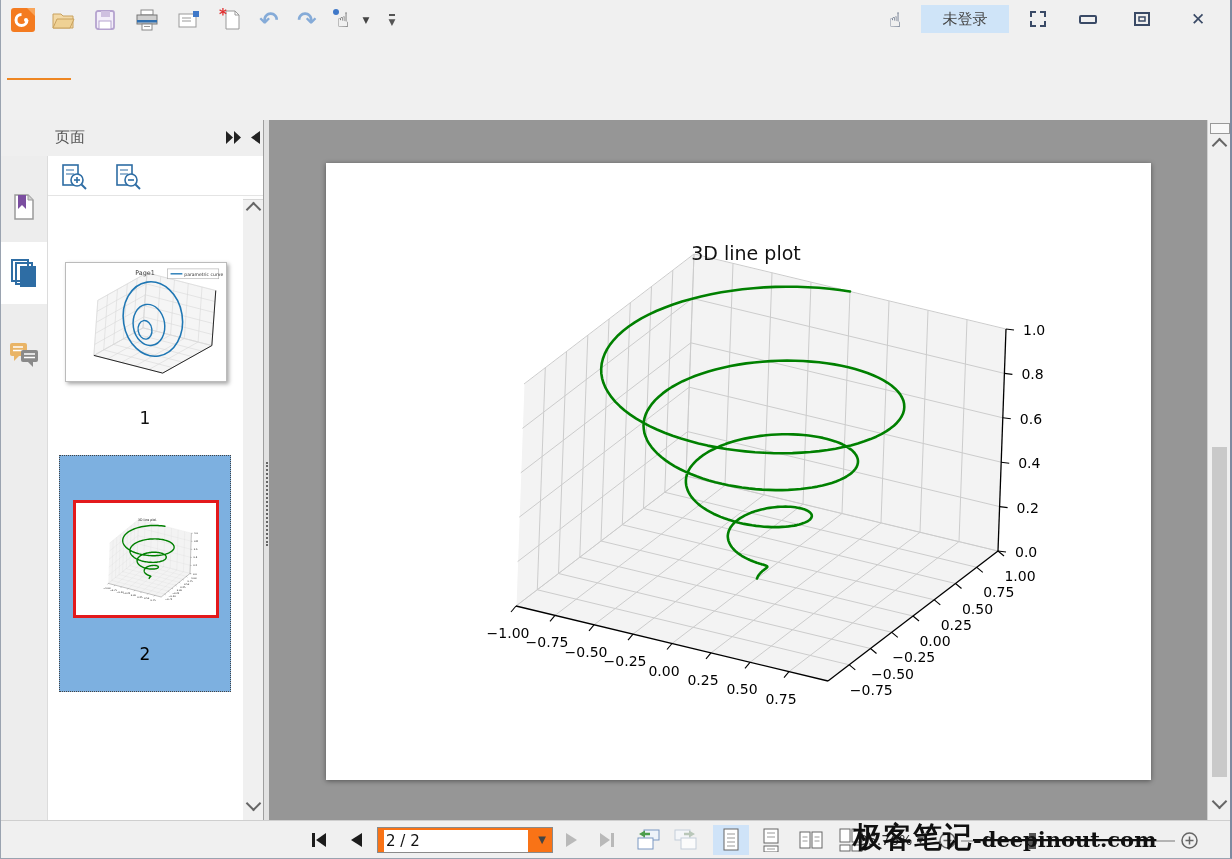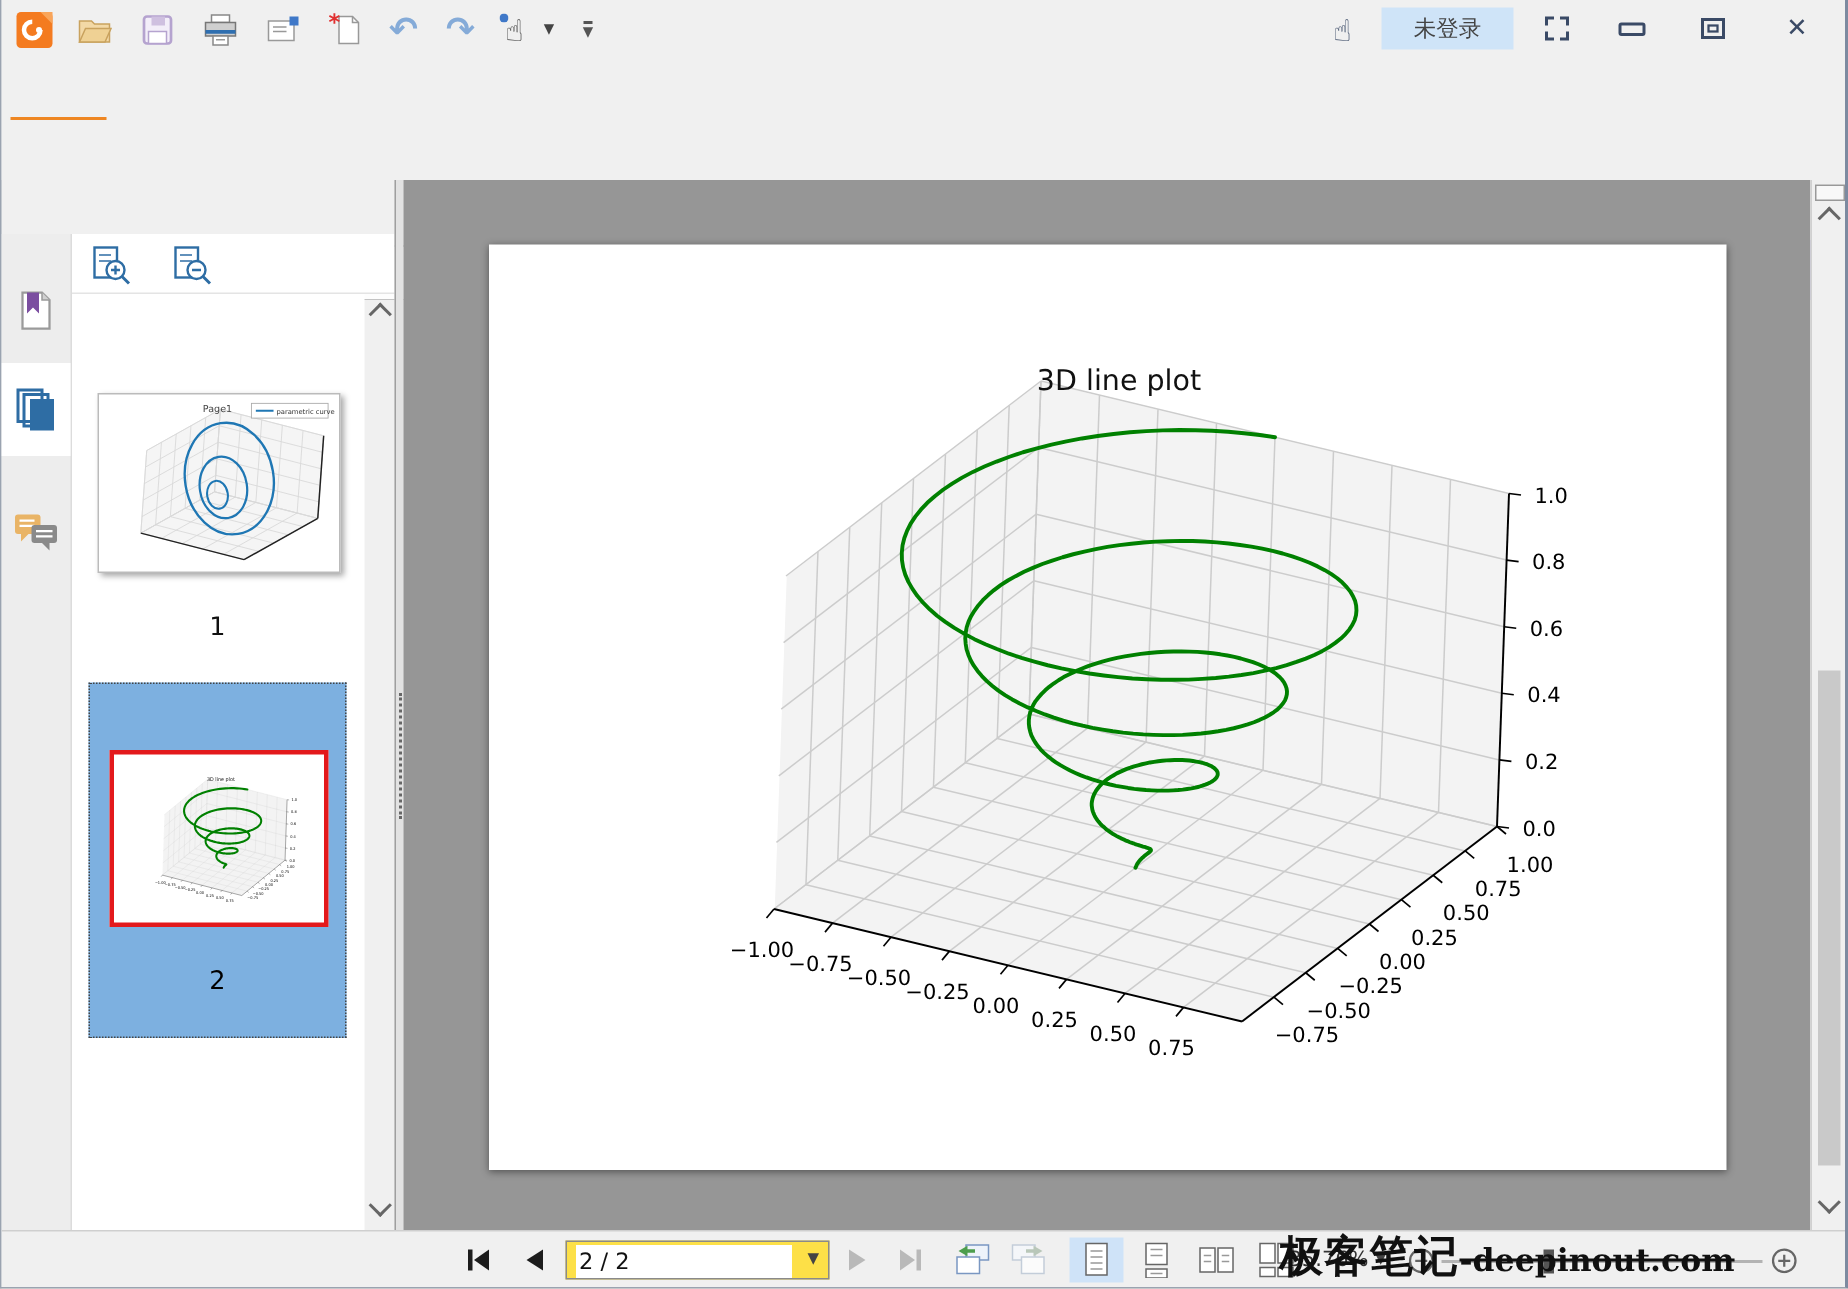--- a/index.html
+++ b/index.html
@@ -49,21 +49,21 @@
   .grip{left:2px;top:342px;width:0;height:84px;border-left:2px dotted #666;}
   .docarea{left:268px;top:120px;width:938px;height:700px;background:#969696;overflow:hidden;}
   .pdfpage{left:57px;top:43px;width:825px;height:617px;background:#fff;box-shadow:0 1px 5px rgba(0,0,0,.45);}
   
   .vscroll{left:1206px;top:120px;width:24px;height:700px;background:#f0f0f0;border-left:1px solid #d0d0d0;box-sizing:border-box;}
   .vthumb{left:4px;top:327px;width:15px;height:330px;background:#c9c9c9;cursor:pointer;}
   .chev{width:9px;height:9px;border-left:2px solid #666;border-top:2px solid #666;cursor:pointer;}
   .chev.up{transform:rotate(45deg);} .chev.down{transform:rotate(225deg);}
   
   .statusbar{left:0;top:820px;width:1232px;height:39px;background:#f0f0f0;border-top:1px solid #cfcfcf;box-sizing:border-box;}
-  .pagebox{left:376px;top:6px;width:176px;height:26px;background:#fde047;border:1px solid #8a8a8a;box-sizing:border-box;cursor:text;}
+  .pagebox{left:376px;top:6px;width:176px;height:26px;background:#f97316;border:1px solid #8a8a8a;box-sizing:border-box;cursor:text;}
   .pagebox input{position:absolute;left:6px;top:2px;width:140px;height:20px;border:0;outline:0;font-size:15px;font-family:inherit;color:#111;}
   .layoutbtn{top:4px;width:36px;height:30px;display:flex;align-items:center;justify-content:center;cursor:pointer;}
   .layoutbtn.active{background:#cfe3f8;}
   .watermark{left:852px;top:818px;width:378px;white-space:nowrap;font-family:"DejaVu Serif","Liberation Serif",serif;
       font-weight:bold;color:#101010;z-index:20;pointer-events:none;}
   .wm-zh{font-size:29px;letter-spacing:1px;}
   .wm-en{font-size:21px;text-decoration:line-through;}
   .navtri{cursor:pointer;}
 </style>
 </head>
@@ -206,20 +206,30 @@
     <div class="abs banner">
       <svg width="30" height="26" style="margin-left:34px">
         <path d="M4,24 L18,4 L26,10 L10,26 Z" fill="#fff"></path>
         <line x1="10" y1="22" x2="19" y2="10" stroke="#8166f0" stroke-width="1.5"></line>
         <circle cx="19" cy="10" r="1.8" fill="#8166f0"></circle>
       </svg>
       <span class="banner-label">PDF编辑器</span>
     </div>
   </div>
 
+  <div class="abs sidebar-header">
+    <span class="abs panel-title" style="position: absolute; left: 54px; top: 8px;">页面</span>
+    <svg class="abs" style="left:224px;top:10px" width="18" height="15">
+      <polygon points="1,1 8,7.5 1,14" fill="#222"></polygon>
+        <polygon points="9,1 16,7.5 9,14" fill="#222"></polygon>
+      </svg>
+    <svg class="abs" style="left:248px;top:10px" width="12" height="15">
+      <polygon points="11,1 2,7.5 11,14" fill="#222"></polygon>
+      </svg>
+  </div>
 
   <div class="abs iconstrip">
     <div class="abs strip-item" style="top:20px">
       <svg width="26" height="28">
           <path d="M4,2 h13 l5,5 v19 h-18 z" fill="#fff" stroke="#9a9a9a" stroke-width="1.5"></path>
         <path d="M17,2 v5 h5" fill="#d0d0d0" stroke="#9a9a9a"></path>
         <polygon points="7,2 15,2 15,16 11,12 7,16" fill="#7b4ea0"></polygon>
         </svg>
     </div>
     <div class="abs strip-item active" style="top:86px">

